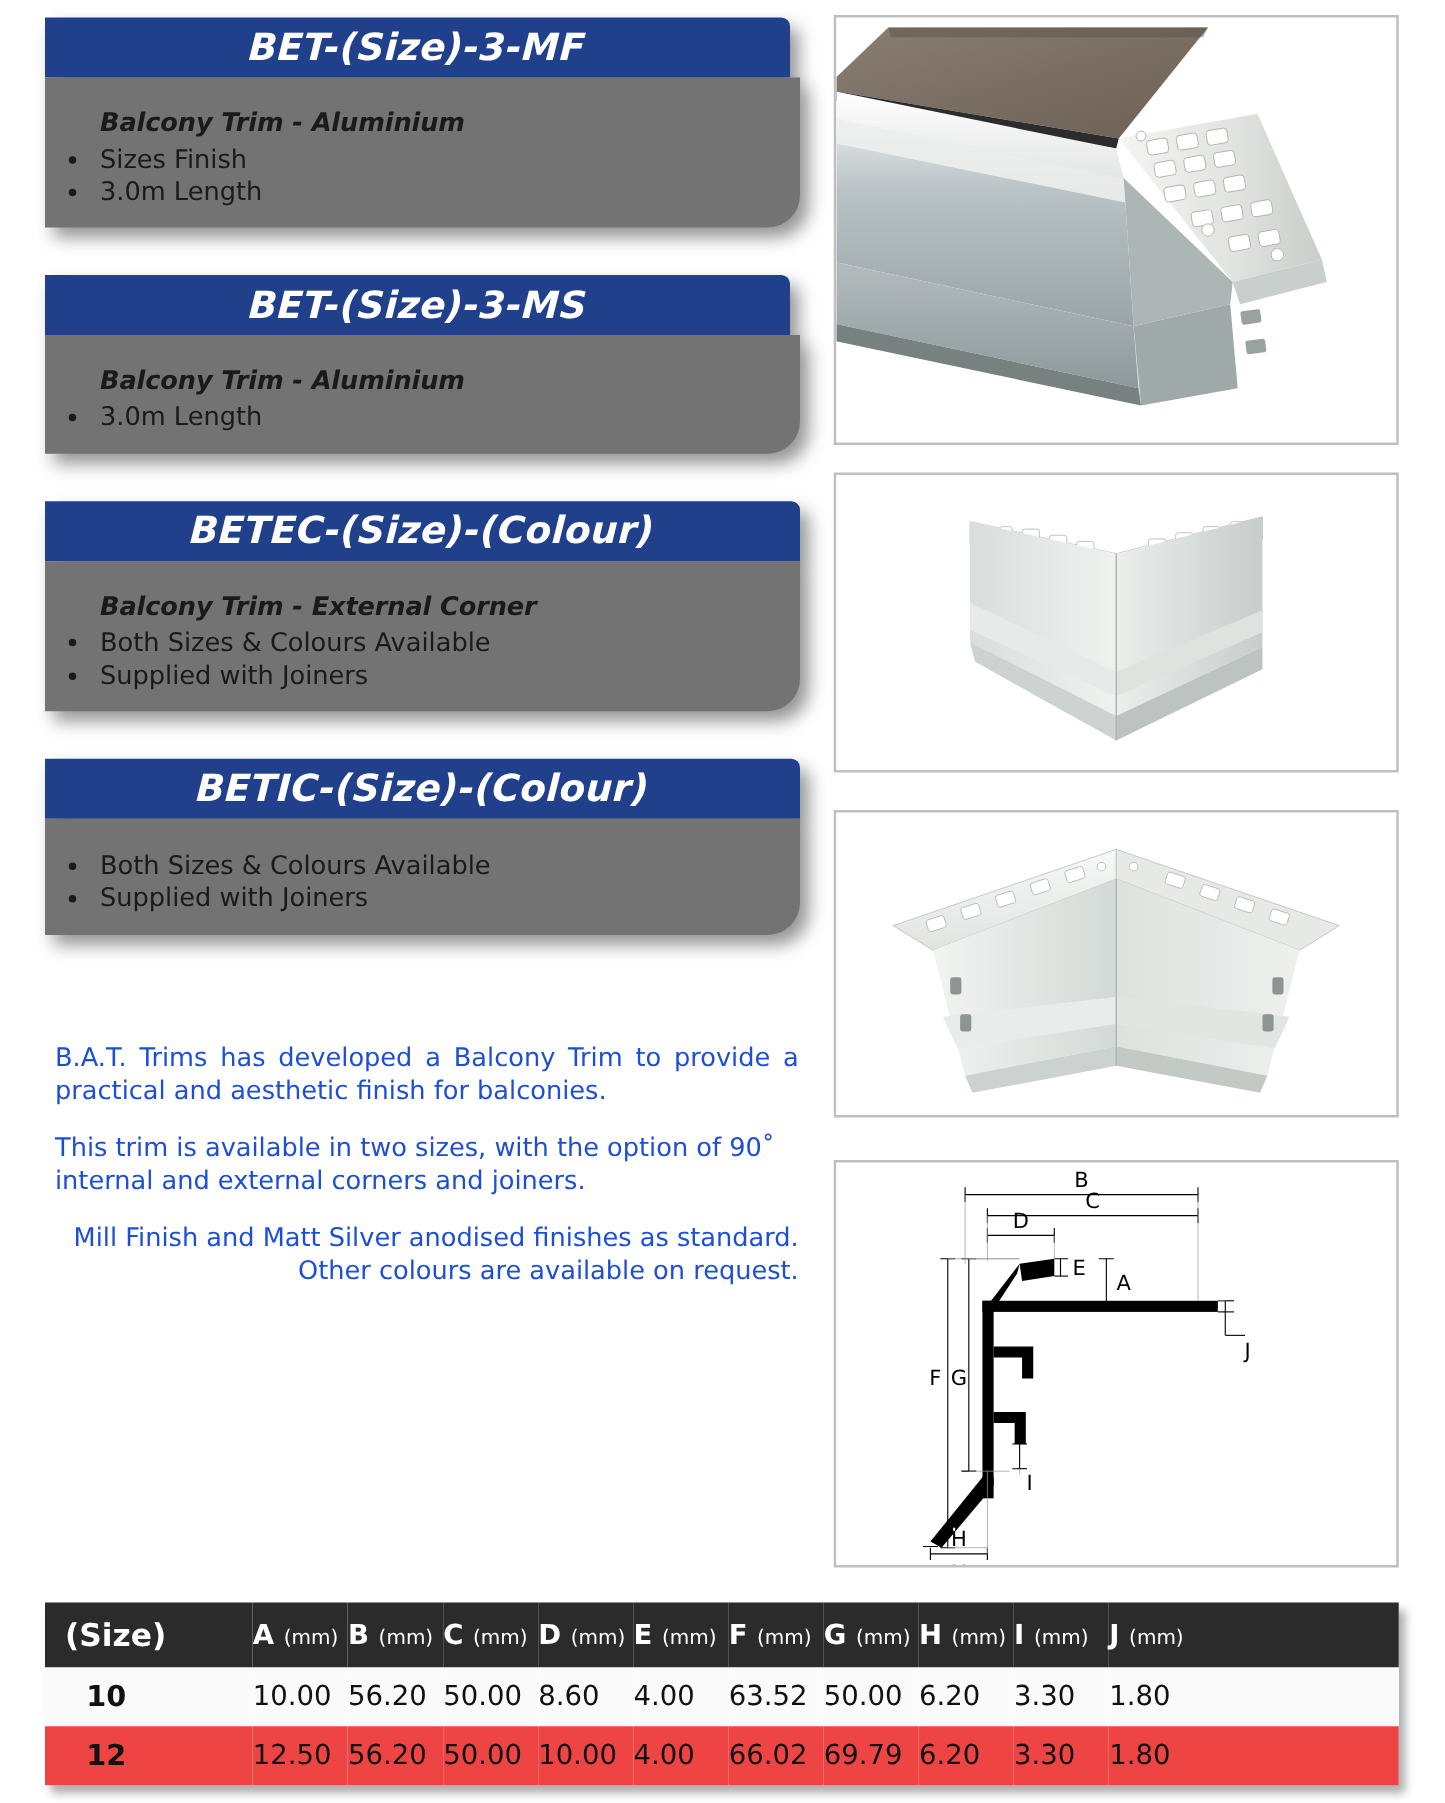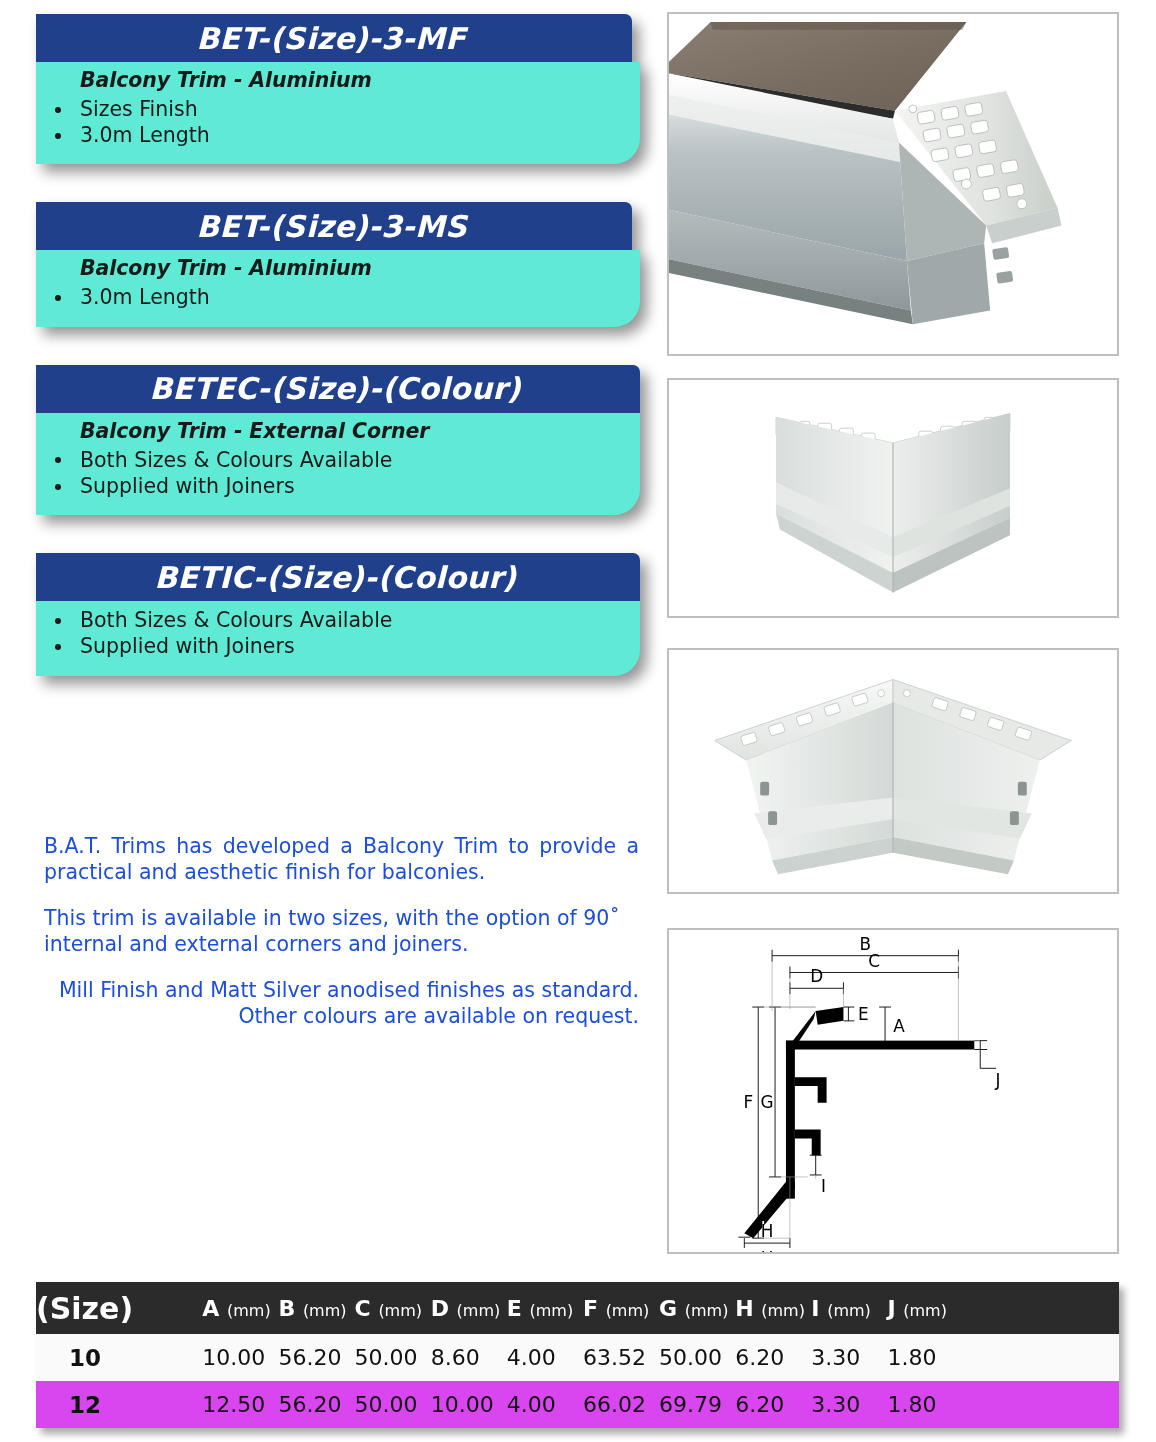--- a/index.html
+++ b/index.html
@@ -41,23 +41,23 @@
     color: #ffffff;
     font-size: 30px;
     font-weight: bold;
     font-style: italic;
     letter-spacing: 0.3px;
     font-family: "DejaVu Sans", sans-serif;
     transform: skewX(-3deg);
   }
 
   .card-body {
-    background: #5eead4;
+    background: #737373;
     border-bottom-right-radius: 26px;
-    padding: 6px 0 16px 0;
+    padding: 24px 0 16px 0;
   }
   .card-subtitle {
     font-size: 20.5px;
     font-weight: bold;
     font-style: italic;
     color: #1a1a1a;
     margin: 0 0 4px 44px;
     letter-spacing: -0.1px;
   }
   .bullet-list {
@@ -146,24 +146,24 @@
   table.spec thead th {
     color: #ffffff;
     font-size: 22px;
     font-weight: bold;
     vertical-align: middle;
   }
   table.spec thead th .unit {
     font-size: 16px;
     font-weight: normal;
   }
-  table.spec thead th.size-head { font-size: 30px; }
+  table.spec thead th.size-head { padding-left: 16px; font-size: 25px; }
   table.spec tbody tr { height: 47px; }
   table.spec tbody tr.row-a { background: #FAFAFA; }
-  table.spec tbody tr.row-b { background: #d946ef; }
+  table.spec tbody tr.row-b { background: #ef4444; }
   table.spec tbody td {
     font-size: 22px;
     color: #111111;
     vertical-align: middle;
   }
   table.spec tbody td.size-cell {
     font-weight: bold;
     padding-left: 33px;
     font-size: 23px;
   }

